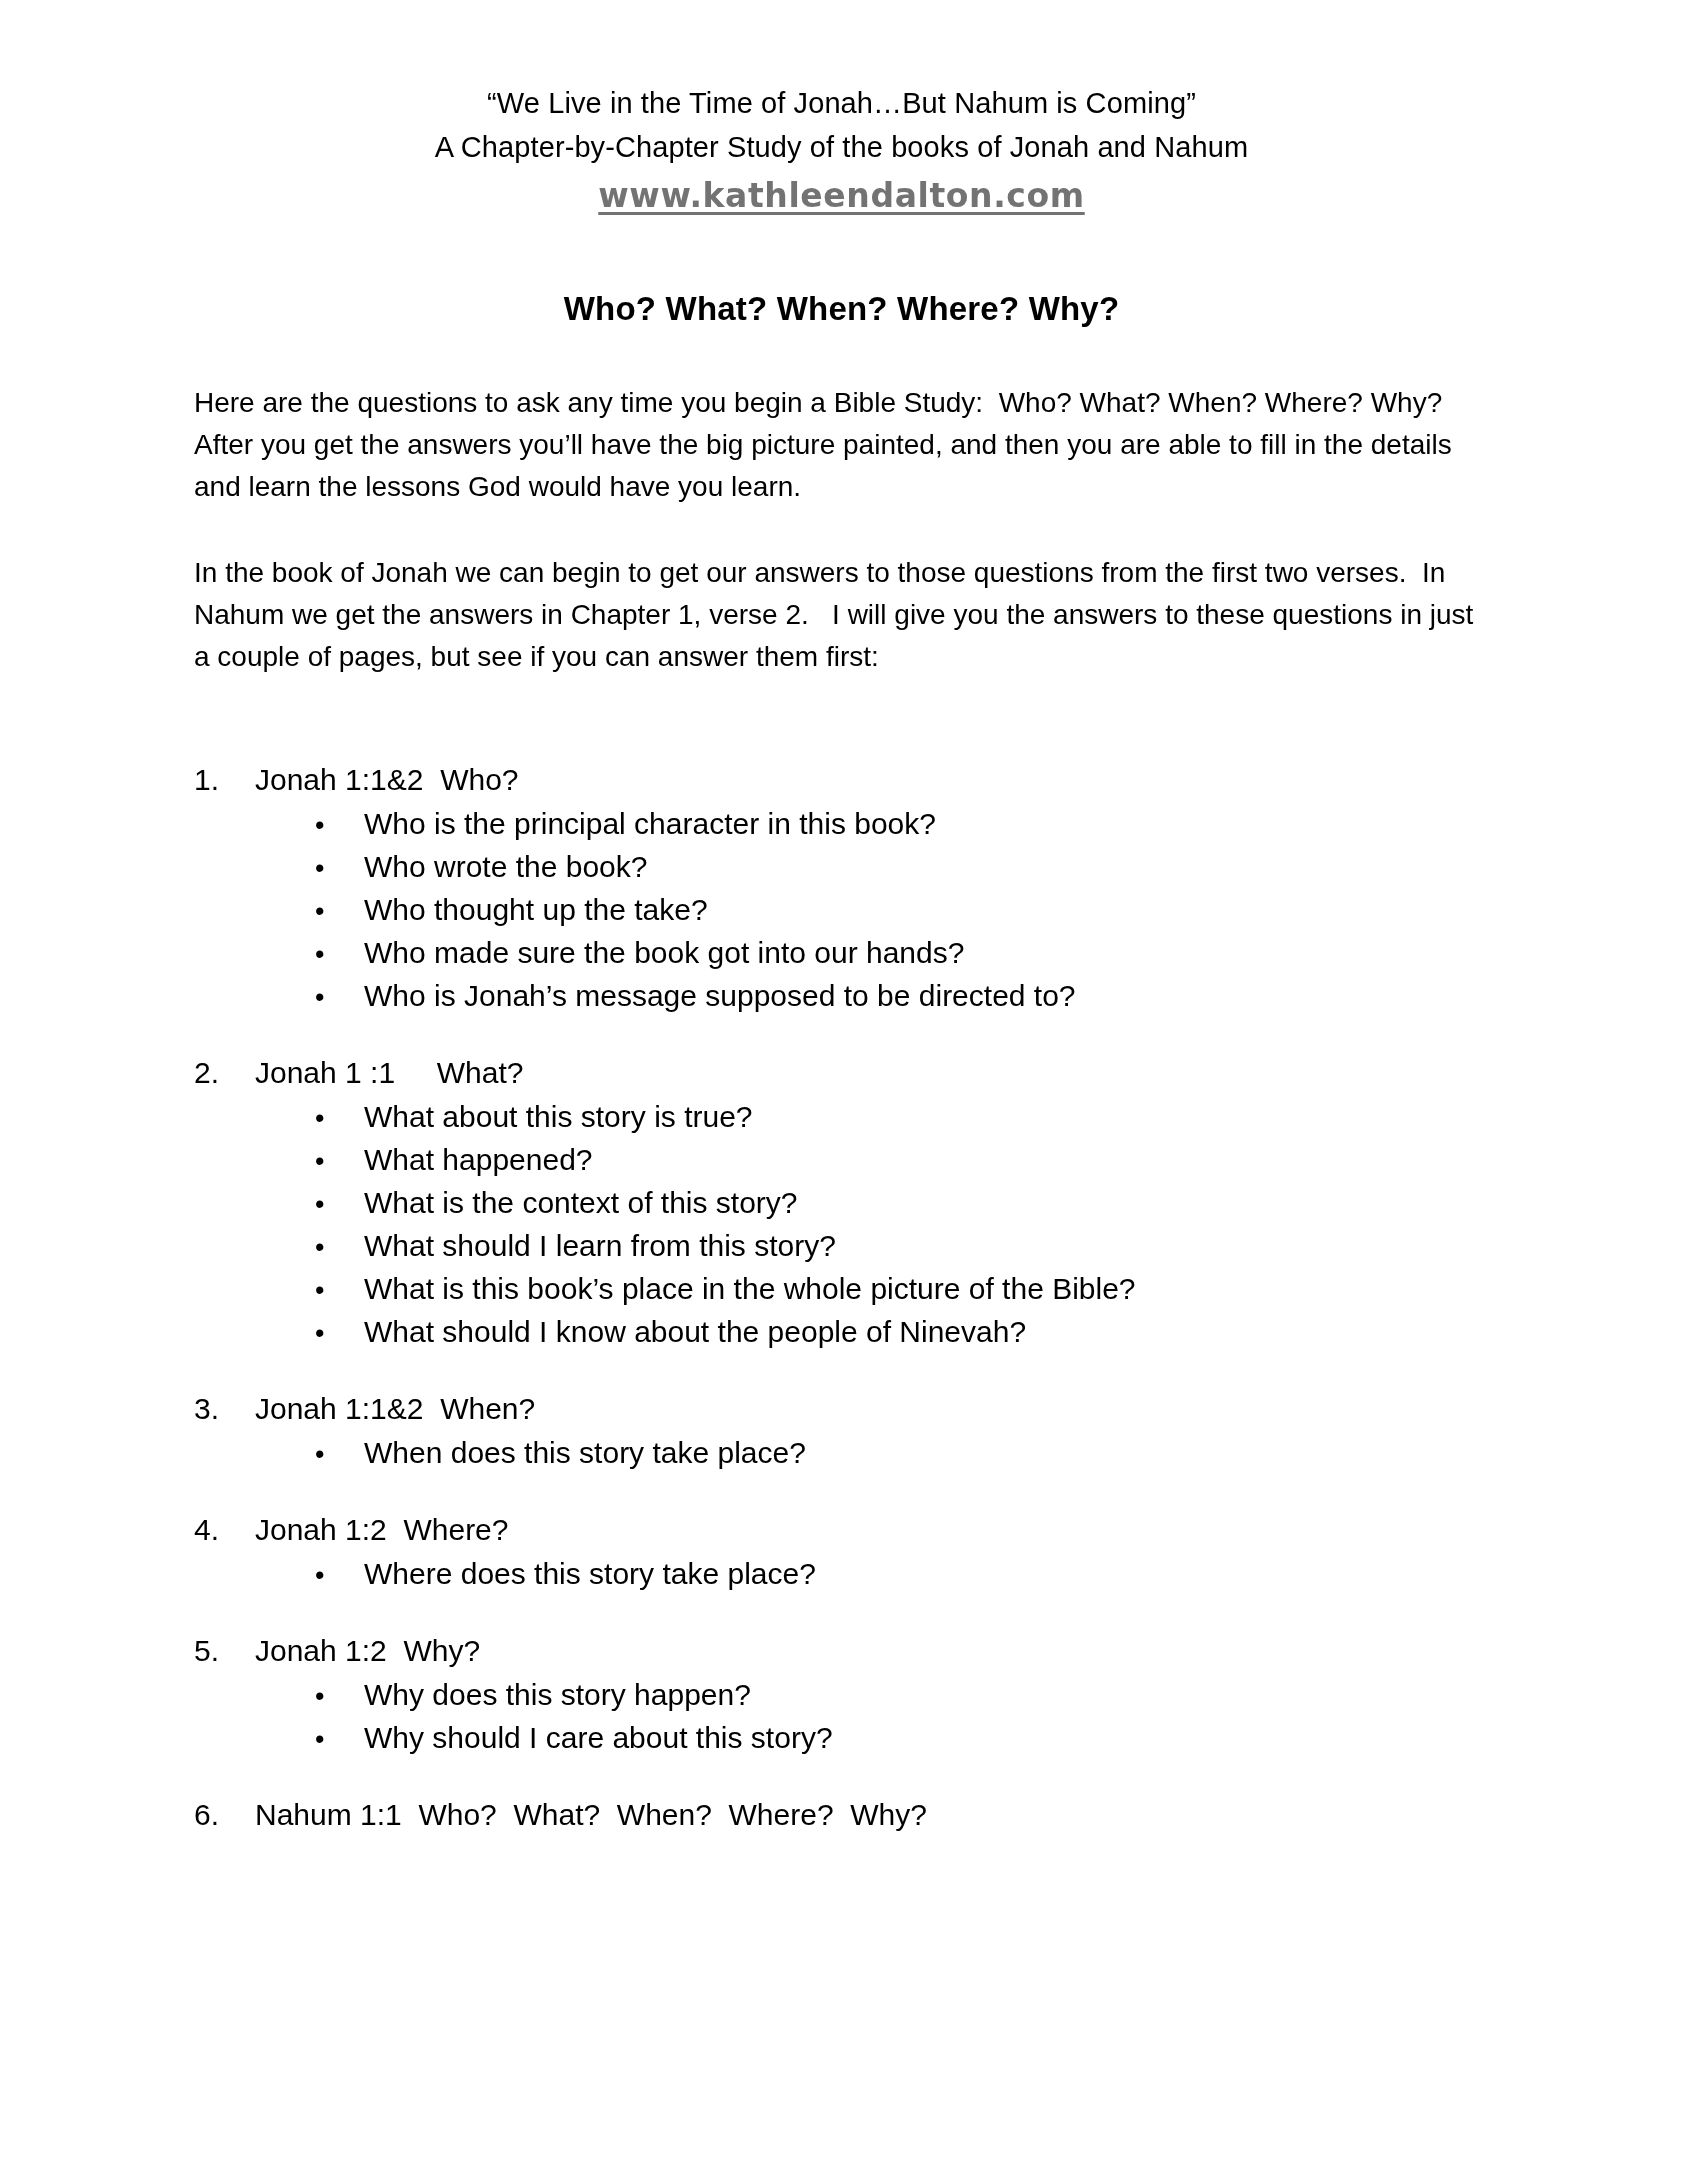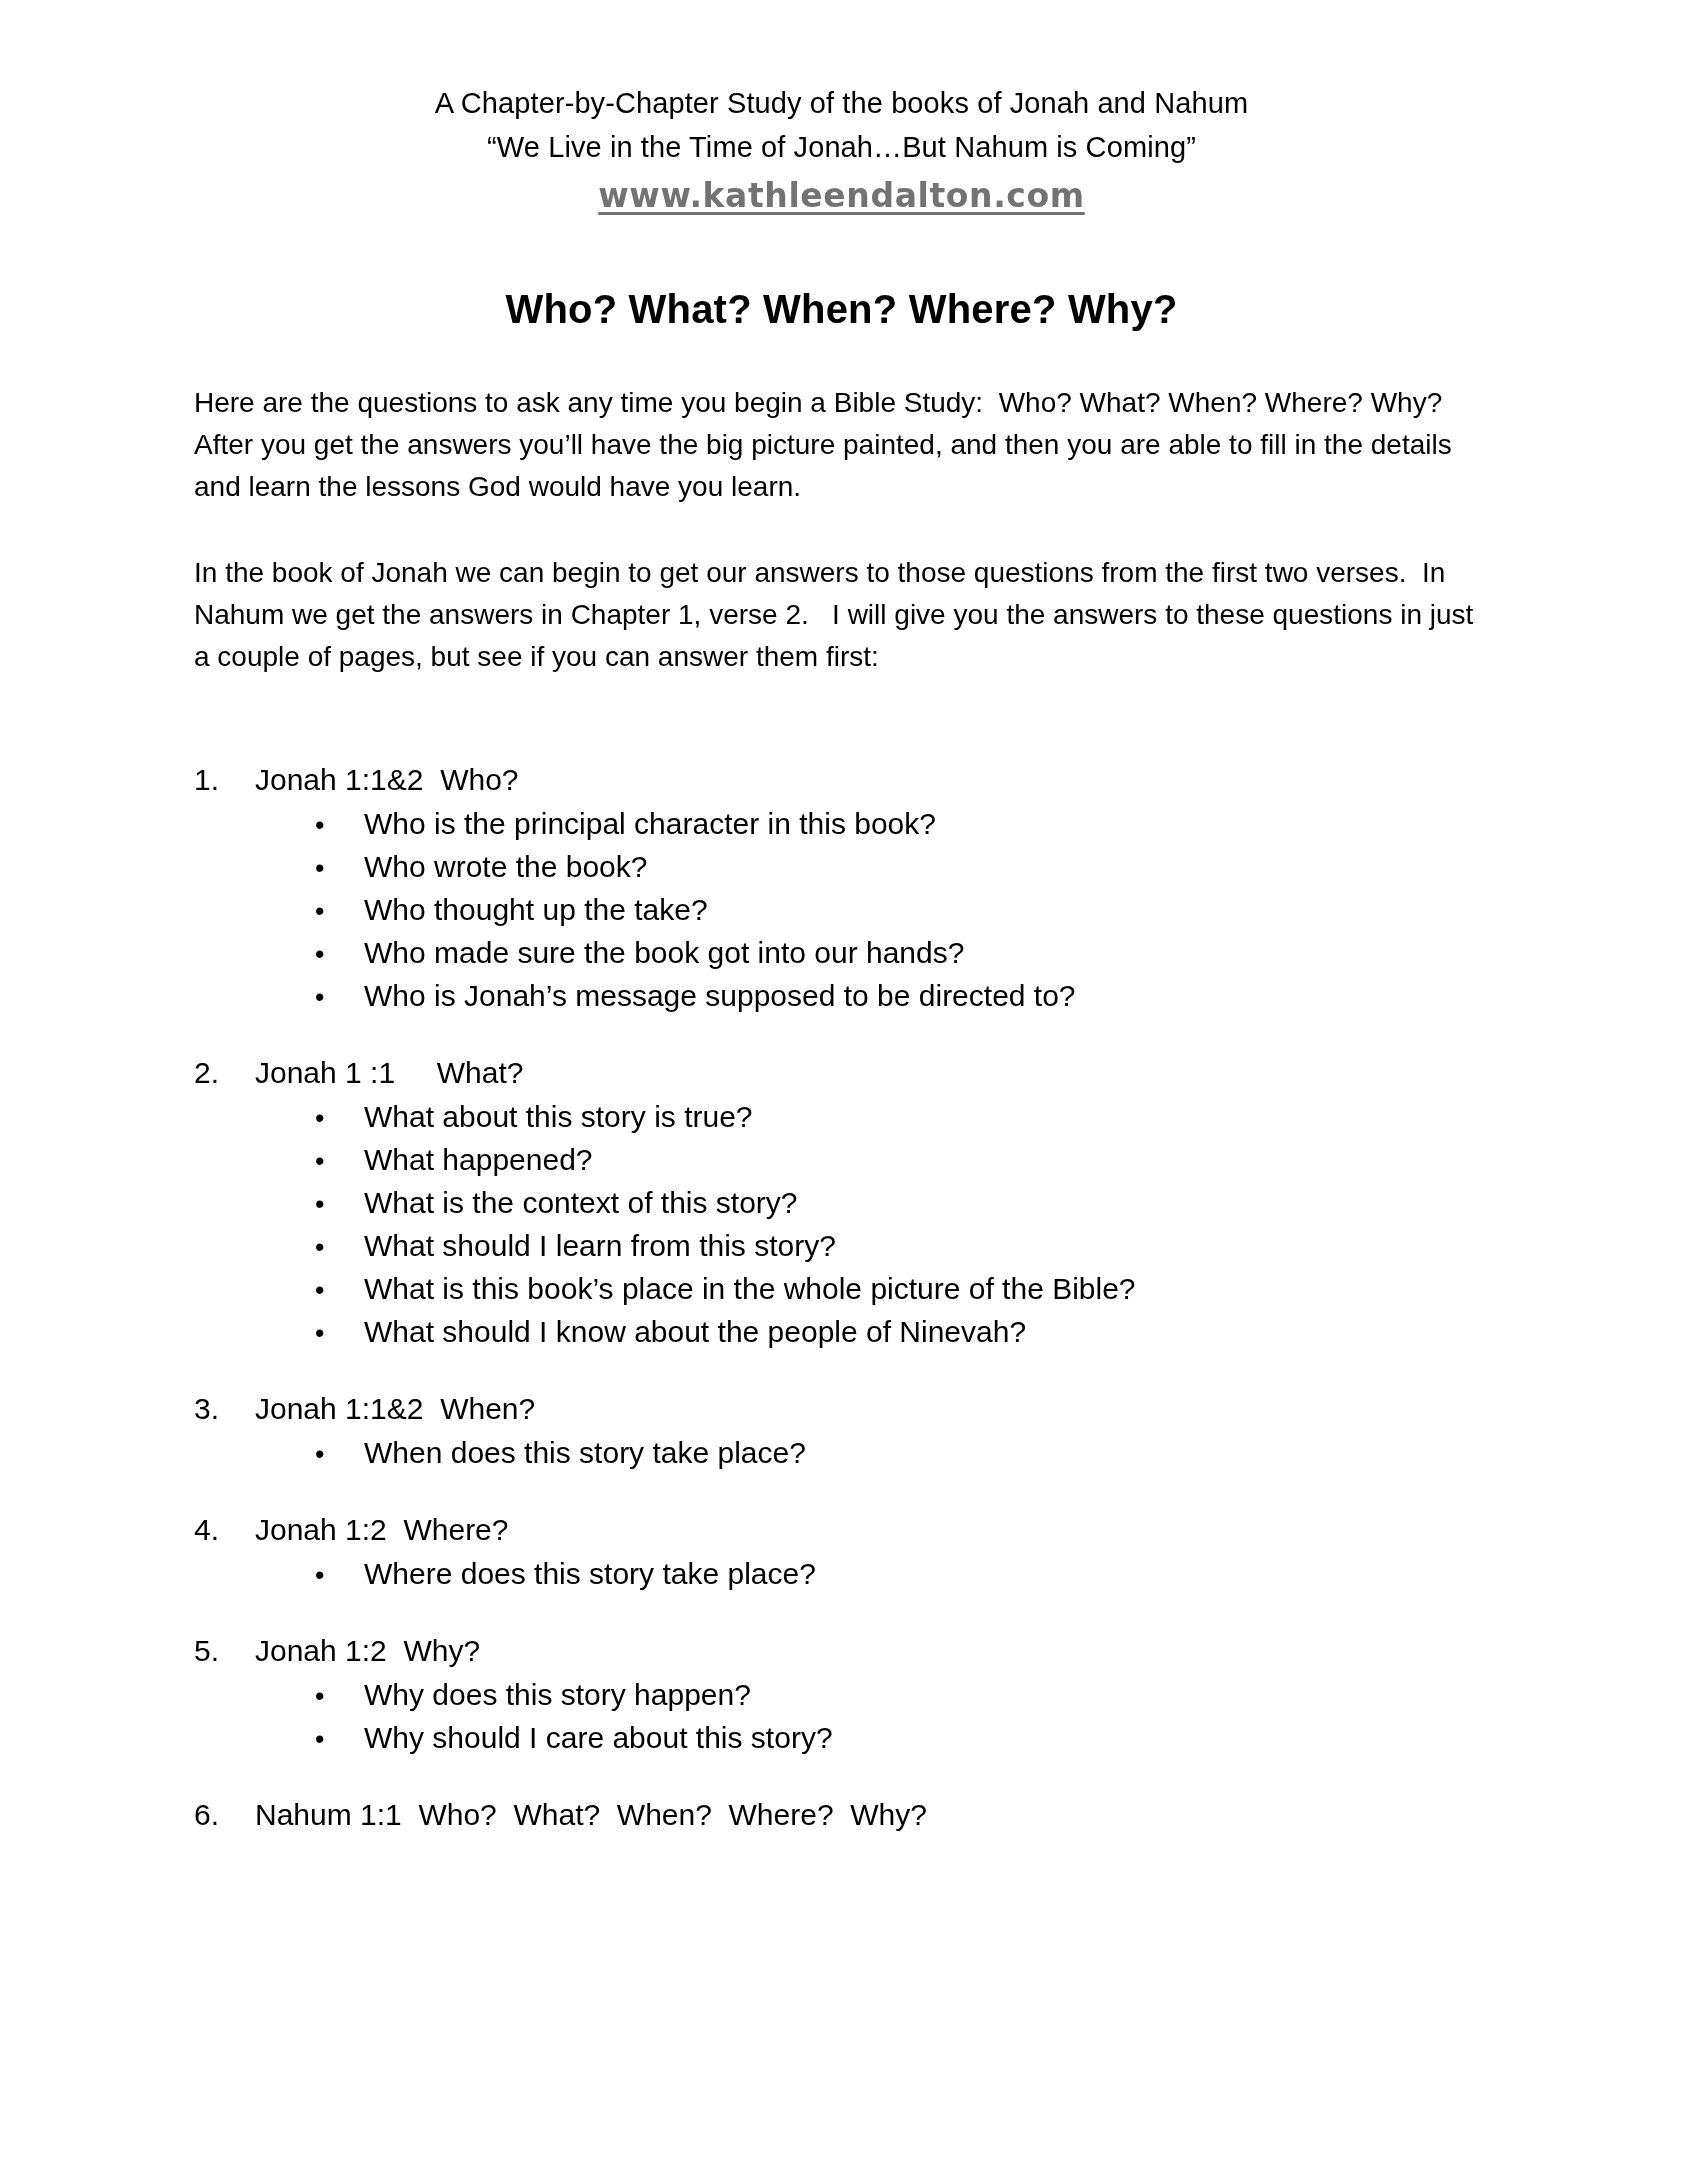--- a/index.html
+++ b/index.html
@@ -45,21 +45,21 @@
     text-decoration-thickness: 3px;
     letter-spacing: 0.6px;
   }
 
   
   .title-block {
     text-align: center;
     margin-top: 71px;
   }
   .title-line {
-    font-size: 40px;
+    font-size: 33px;
     font-weight: bold;
     line-height: 46px;
     letter-spacing: 0.2px;
   }
 
   
   .body-wrap {
     margin-left: 194px;
     margin-right: 194px;
   }
@@ -112,22 +112,22 @@
     line-height: 41px;
   }
   .bullet-text { flex: 1 1 auto; }
 </style>
 </head>
 <body>
 
 <div class="page">
 
   <div class="header">
+    <div class="header-line">“We Live in the Time of Jonah…But Nahum is Coming”</div>
     <div class="header-line">A Chapter-by-Chapter Study of the books of Jonah and Nahum</div>
-    <div class="header-line">“We Live in the Time of Jonah…But Nahum is Coming”</div>
     <div>
       <a class="site-link" href="#">www.kathleendalton.com</a>
     </div>
   </div>
 
   <div class="title-block">
     <div class="title-line">Who? What? When? Where? Why?</div>
   </div>
 
   <div class="body-wrap">

